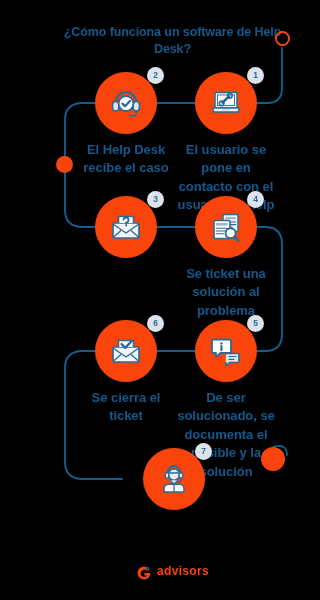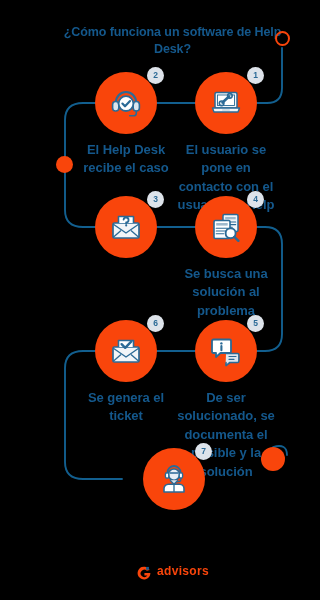--- a/index.html
+++ b/index.html
@@ -205,21 +205,21 @@
           <path d="M16.2,12 h10.5 M16.2,14.6 h10.5 M16.2,17.2 h7" stroke="#2b6a96" stroke-width="1.1" stroke-linecap="round"></path>
           <rect x="5" y="10.5" width="16" height="18" rx="1.2" fill="#ffffff" stroke="#2b6a96" stroke-width="1.6"></rect>
           <rect x="7.2" y="13" width="11.5" height="2.6" fill="#9fb9cc"></rect>
           <path d="M7.2,18.2 h11.5 M7.2,21 h11.5 M7.2,23.8 h7.5" stroke="#2b6a96" stroke-width="1.1" stroke-linecap="round"></path>
           <circle cx="21.6" cy="23.2" r="5" fill="#ffffff" stroke="#2b6a96" stroke-width="1.9"></circle>
           <path d="M25.3,26.9 L29.4,30.8" stroke="#2b6a96" stroke-width="2.4" stroke-linecap="round"></path>
         </svg>
       </div>
       <div class="badge">4</div>
     </div>
-    <div class="caption">Se busca una solución al problema</div>
+    <div class="caption">Se ticket una solución al problema</div>
   </div>
 
   <div class="step" id="step5">
     <div class="disc-wrap">
       <div class="disc">
         <svg width="34" height="34" viewBox="0 0 34 34">
           <path d="M4.5,5.5 h16 a1.5,1.5 0 0 1 1.5,1.5 v10.5 a1.5,1.5 0 0 1 -1.5,1.5 h-9 l-4.5,4 v-4 h-2.5 a1.5,1.5 0 0 1 -1.5,-1.5 v-10.5 a1.5,1.5 0 0 1 1.5,-1.5 z" fill="#ffffff" stroke="#2b6a96" stroke-width="1.8" stroke-linejoin="round"></path>
           <circle cx="12.4" cy="9.4" r="1.2" fill="#2b6a96"></circle>
           <path d="M12.4,12 v4.2" stroke="#2b6a96" stroke-width="2.1" stroke-linecap="round"></path>
           <path d="M17,19.5 h11.5 a1.4,1.4 0 0 1 1.4,1.4 v6.2 a1.4,1.4 0 0 1 -1.4,1.4 h-7.6 l-3.9,3.1 v-3.1 h-0.3" fill="#dce6ee" stroke="#2b6a96" stroke-width="1.6" stroke-linejoin="round"></path>
@@ -237,21 +237,21 @@
         <svg width="34" height="34" viewBox="0 0 34 34">
           <rect x="4" y="13" width="26" height="15" rx="1.4" fill="#f2f5f8" stroke="#2b6a96" stroke-width="1.7"></rect>
           <path d="M4,14 L17,23 L30,14" fill="none" stroke="#2b6a96" stroke-width="1.4"></path>
           <path d="M9.5,13 L9.5,6.5 L24.5,6.5 L24.5,13" fill="#ffffff" stroke="#2b6a96" stroke-width="1.6" stroke-linejoin="round"></path>
           <path d="M12.6,10.2 l3.6,3.6 l6.2,-6.4" fill="none" stroke="#2b6a96" stroke-width="2.4" stroke-linecap="round" stroke-linejoin="round"></path>
           <path d="M4,27.6 L12,20.5 M30,27.6 L22,20.5" stroke="#2b6a96" stroke-width="1.3"></path>
         </svg>
       </div>
       <div class="badge">6</div>
     </div>
-    <div class="caption">Se genera el ticket</div>
+    <div class="caption">Se cierra el ticket</div>
   </div>
 
   <div class="step" id="step7">
     <div class="disc-wrap">
       <div class="disc">
         <svg width="34" height="34" viewBox="0 0 34 34">
           <path d="M10.5,12 v-1.5 a6.5,6.5 0 0 1 13,0 v1.5" fill="none" stroke="#2b6a96" stroke-width="1.8" stroke-linecap="round"></path>
           <circle cx="17" cy="12.6" r="5.6" fill="#e8eff5" stroke="#2b6a96" stroke-width="1.6"></circle>
           <path d="M13,11 h8" stroke="#2b6a96" stroke-width="1.3" stroke-linecap="round"></path>
           <rect x="8.4" y="10.8" width="3.4" height="5.4" rx="1.7" fill="#ffffff" stroke="#2b6a96" stroke-width="1.4"></rect>

